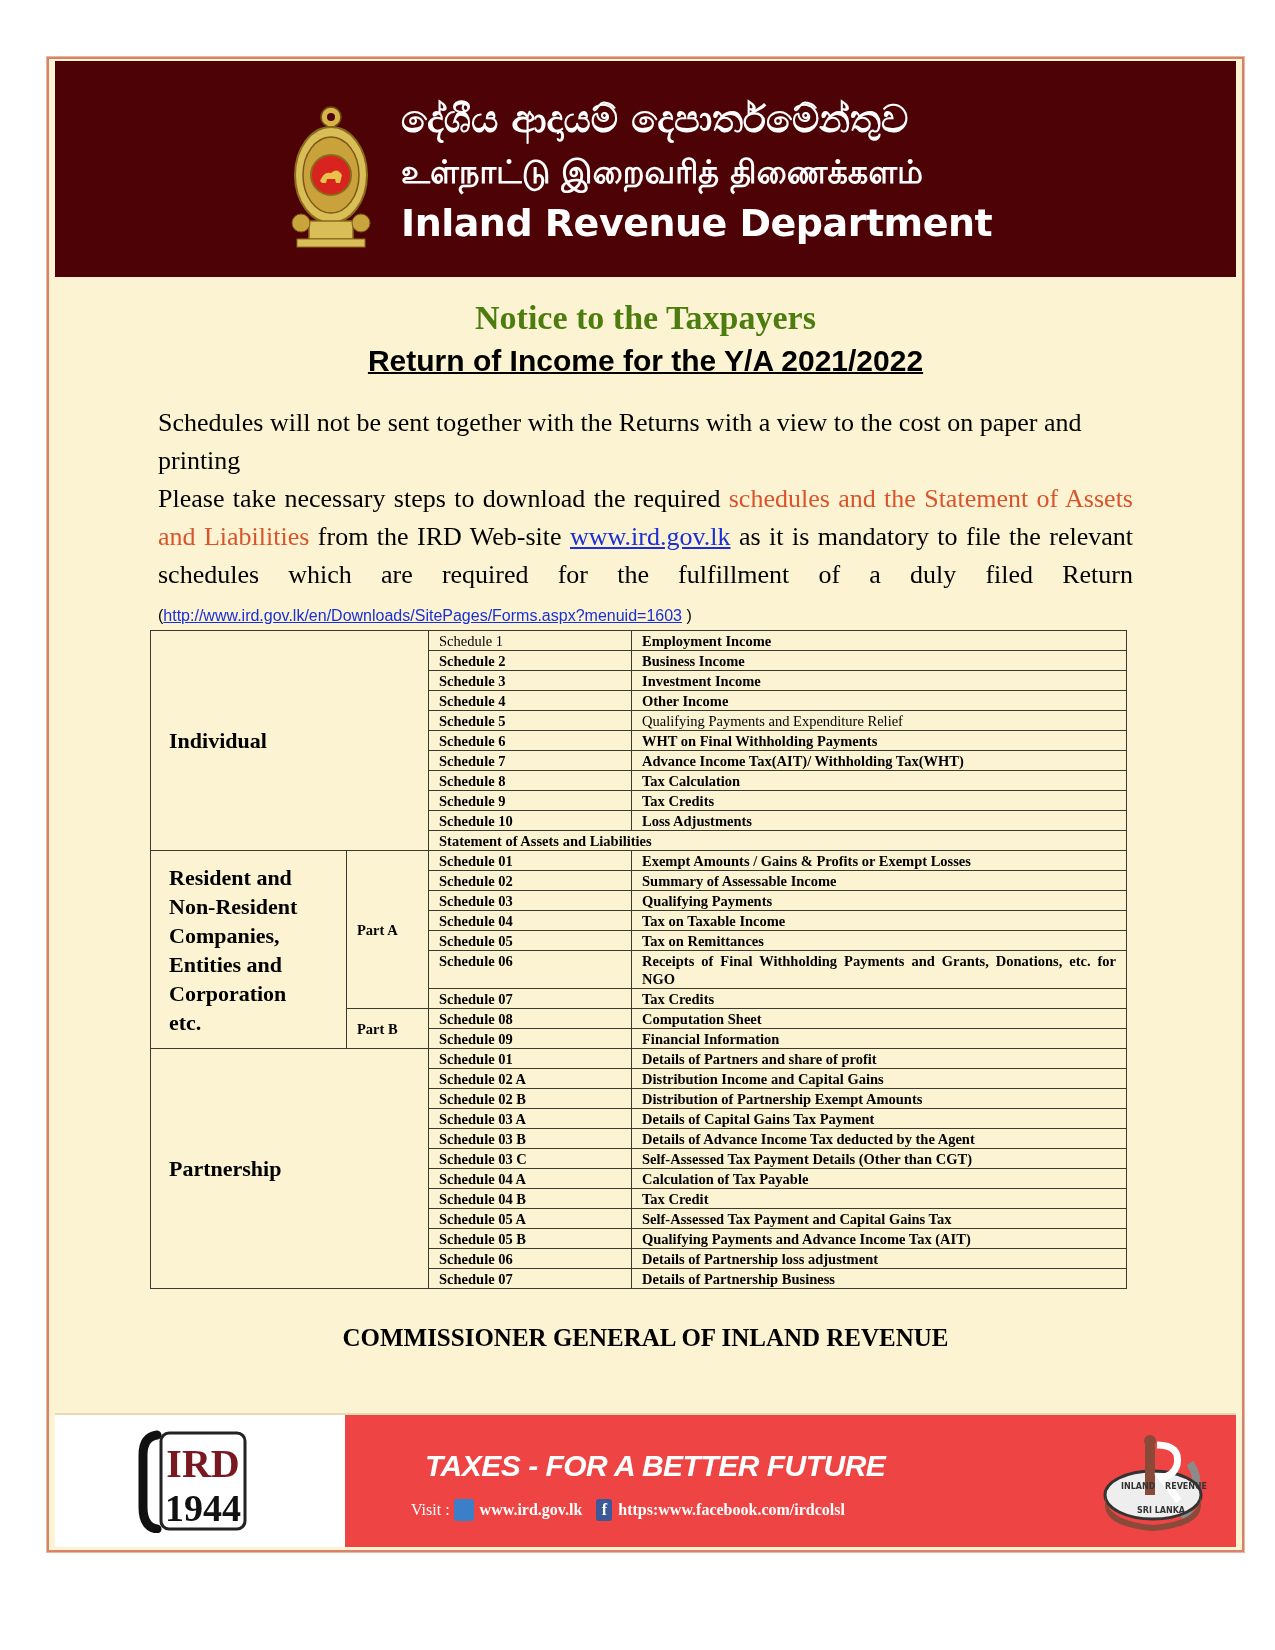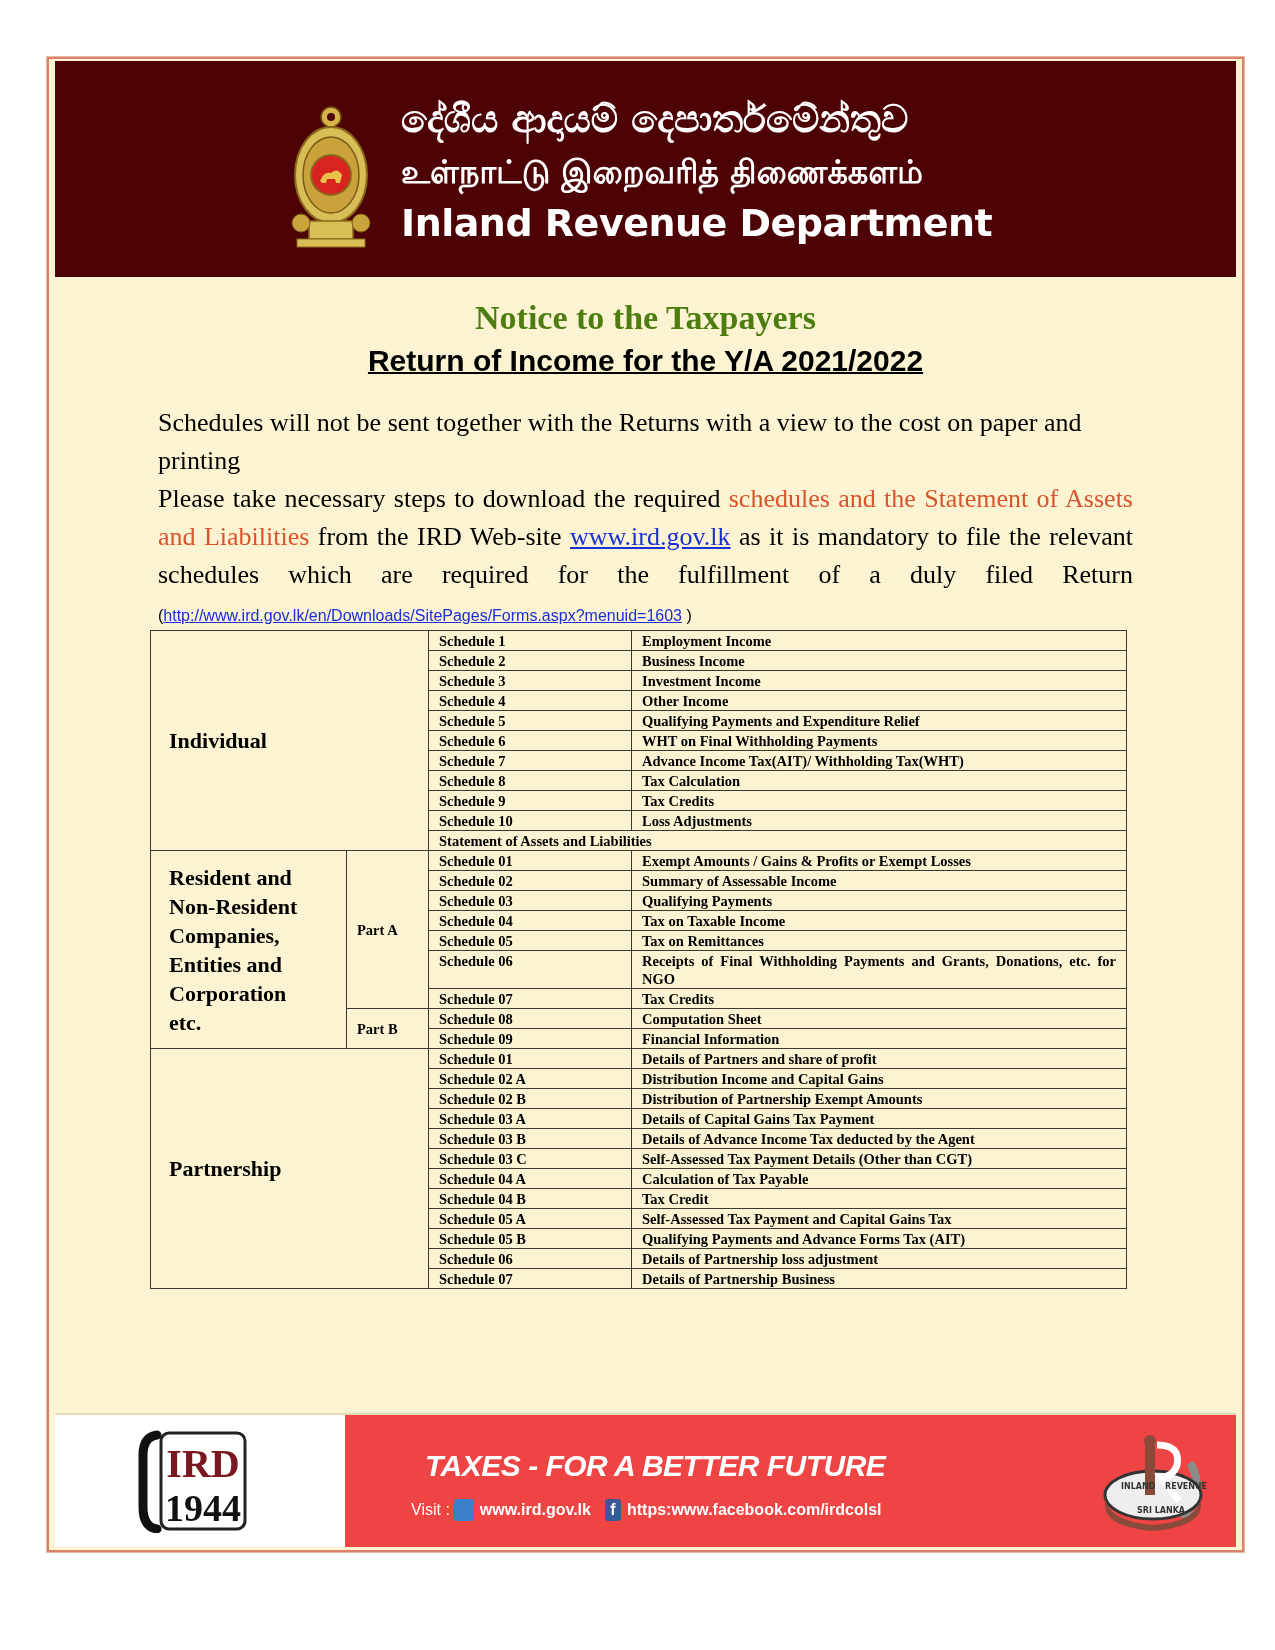--- a/index.html
+++ b/index.html
@@ -44,21 +44,21 @@
   table.sched {
     position: absolute; left: 101px; top: 571px; width: 977px;
     border-collapse: collapse; font-family: "Liberation Serif", serif;
   }
   table.sched td {
     border: 1.5px solid #3a3a30; font-size: 14.5px; font-weight: bold;
     height: 20px; padding: 0 10px; vertical-align: middle; line-height: 18px;
   }
   table.sched td.cat { font-size: 22px; line-height: 29px; padding-left: 18px; vertical-align: middle; }
   table.sched td.part { font-size: 14.5px; }
-  table.sched td.normal { font-weight: bold; }
+  table.sched td.normal { font-weight: normal; }
   table.sched td.two { height: 38px; vertical-align: top; padding-top: 1px; text-align: justify; }
 
   .commissioner {
     position: absolute; left: 0; width: 100%; top: 1265px; text-align: center;
     font-weight: bold; font-size: 25px; font-family: "Liberation Serif", serif;
   }
 
   .footer {
     position: absolute; left: 6px; top: 1354px; width: 1181px; height: 134px;
     background: #ef4444; border-top: 2px solid #e7d9b5;
@@ -69,21 +69,21 @@
   .ird1944 {
     position: absolute; left: 80px; top: 14px; width: 120px; height: 104px;
   }
   .slogan {
     position: absolute; left: 370px; top: 34px; color: #fff; white-space: nowrap;
     font-family: "Liberation Sans", sans-serif; font-weight: bold; font-style: italic;
     font-size: 30px; letter-spacing: -0.5px;
   }
   .visit-line {
     position: absolute; left: 356px; top: 84px; color: #fff; white-space: nowrap;
-    font-family: Liberation Sans, sans-serif; font-size: 16px; display: flex; align-items: center; justify-content: center;
+    font-family: Liberation Serif, serif; font-size: 16px; display: flex; align-items: center; justify-content: center;
   }
   .visit-line .ico { display: inline-block; width: 20px; height: 22px; margin: 0 6px 0 4px; border-radius: 3px; }
   .globe { background: #3a7fc8; }
   .fb { background: #3b5998; color: #fff; font-weight: bold; text-align: center; line-height: 22px; font-size: 16px; width: 16px !important; }
   .visit-line .url { font-weight: bold; margin-right: 10px; }
   .ir-logo { position: absolute; left: 1040px; top: 18px; width: 120px; height: 100px; }
 </style>
 </head>
 <body>
 
@@ -251,33 +251,34 @@
       <tr>
           <td>Schedule 04 B</td>
           <td>Tax Credit</td>
         </tr>
       <tr>
           <td>Schedule 05 A</td>
           <td>Self-Assessed Tax Payment and Capital Gains Tax</td>
         </tr>
       <tr>
           <td>Schedule 05 B</td>
-          <td>Qualifying Payments and Advance Forms Tax (AIT)</td>
+          <td>Qualifying Payments and Advance Income Tax (AIT)</td>
         </tr>
       <tr>
           <td>Schedule 06</td>
           <td>Details of Partnership loss adjustment</td>
         </tr>
       <tr>
           <td>Schedule 07</td>
           <td>Details of Partnership Business</td>
         </tr>
     </tbody>
   </table>
 
+  <div class="commissioner">COMMISSIONER GENERAL OF INLAND REVENUE</div>
 
   <div class="footer">
     <div class="footer-logo-box">
       <svg class="ird1944" viewBox="0 0 120 104">
         <path d="M22 6 q-14 2 -14 20 v52 q0 20 14 22" stroke="#111" stroke-width="9" fill="none" stroke-linecap="round"></path>
         <rect x="26" y="4" width="84" height="96" rx="8" fill="#fff" stroke="#222" stroke-width="3"></rect>
         <text x="68" y="48" text-anchor="middle" font-family="Liberation Serif, serif" font-weight="bold" font-size="40" fill="#7a1822">IRD</text>
         <text x="68" y="92" text-anchor="middle" font-family="Liberation Serif, serif" font-weight="bold" font-size="38" fill="#111">1944</text>
       </svg>
     </div>

